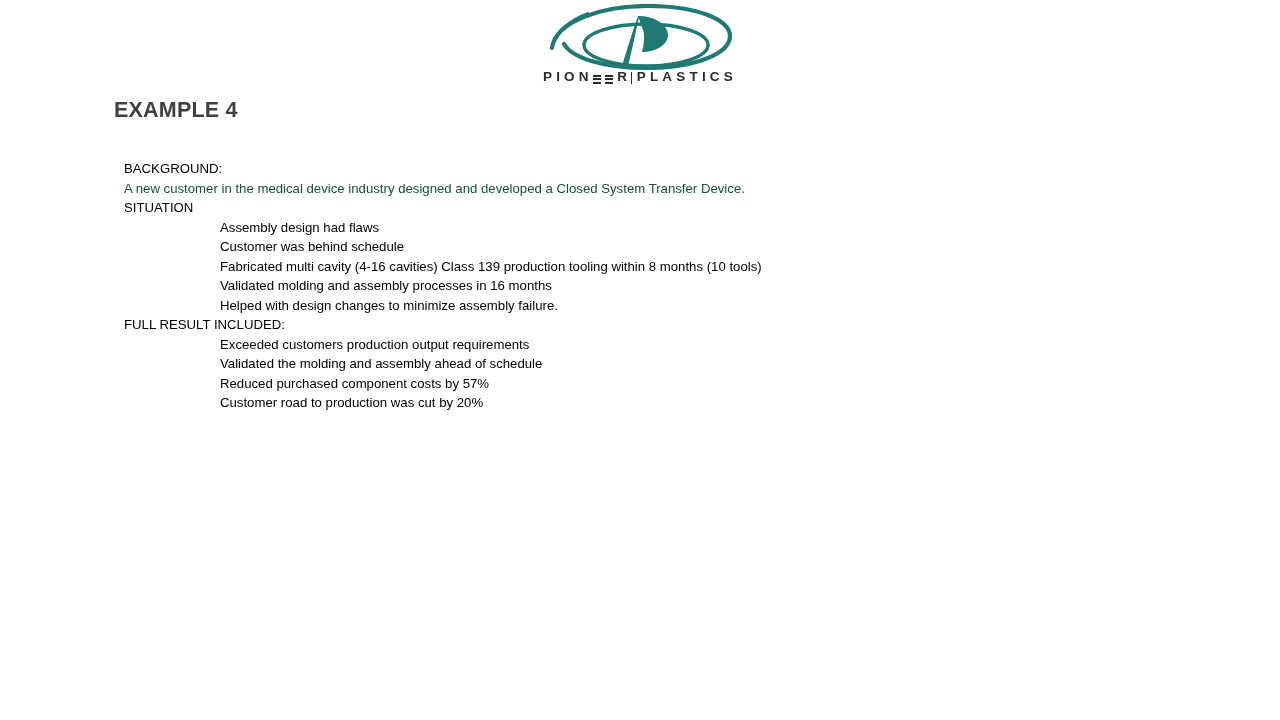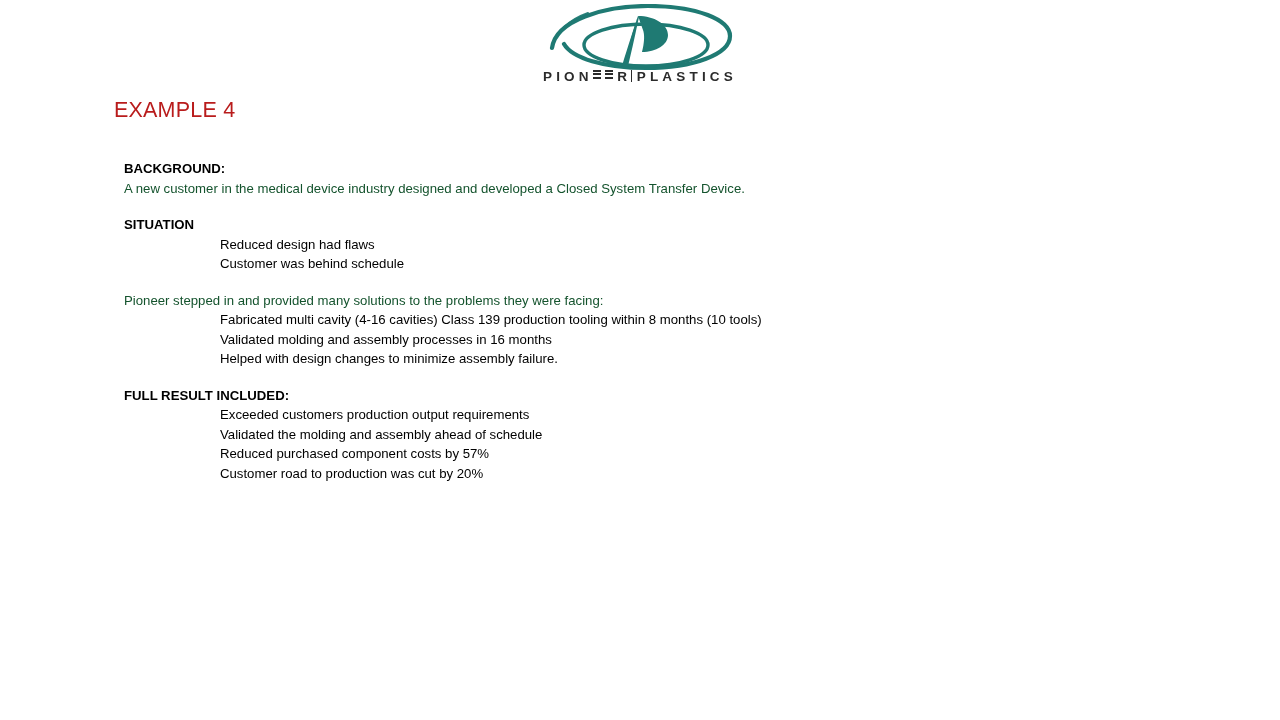--- a/index.html
+++ b/index.html
@@ -34,21 +34,21 @@
   }
   .logo-wordmark {
     margin-top: -2px;
     font-family: "Liberation Sans", sans-serif;
     font-size: 13.5px;
     font-weight: 700;
     letter-spacing: 4.2px;
     color: #2b2b2b;
     white-space: nowrap;
     display: flex;
-    align-items: flex-start;
+    align-items: flex-end;
     line-height: 1;
   }
   .wm-part { display: inline-block; }
   .wm-ee {
     display: inline-flex;
     flex-direction: column;
     justify-content: center;
     gap: 1.6px;
     margin-right: 4.2px;
     position: relative;
@@ -67,39 +67,39 @@
     background: #2b2b2b;
     margin: 0 4.2px 0 0px;
   }
 
   
   .slide-title {
     position: absolute;
     left: 114px;
     top: 98px;
     font-size: 21.5px;
-    font-weight: 400;
+    font-weight: 700;
     letter-spacing: 0.2px;
-    color: #b91c1c;
+    color: #404040;
     line-height: 1.2;
   }
 
   
   .body-block {
     position: absolute;
     left: 124px;
     top: 159px;
     width: 1060px;
   }
   .section { margin: 0; }
-  .section + .section { margin-top: 17px; }
+  .section + .section { }
 
   .sec-heading {
     font-size: 13.2px;
-    font-weight: 700;
+    font-weight: 400;
     line-height: 19.5px;
     color: #000000;
     white-space: nowrap;
   }
   .sec-lead {
     font-size: 13.2px;
     font-weight: 400;
     line-height: 19.5px;
     color: #14532d;
     white-space: nowrap;
@@ -158,27 +158,26 @@
 <div class="body-block">
 
   <div class="section">
     <div class="sec-heading">BACKGROUND:</div>
     <div class="sec-lead">A new customer in the medical device industry designed and developed a Closed System Transfer Device.</div>
   </div>
 
   <div class="section">
     <div class="sec-heading">SITUATION</div>
     <ul class="indent-list">
-      <li>Reduced design had flaws</li>
+      <li>Assembly design had flaws</li>
       <li>Customer was behind schedule</li>
     </ul>
   </div>
 
   <div class="section">
-    <div class="sec-lead">Pioneer stepped in and provided many solutions to the problems they were facing:</div>
     <ul class="indent-list">
       <li>Fabricated multi cavity (4-16 cavities) Class 139 production tooling within 8 months  (10 tools)</li>
       <li>Validated molding and assembly processes in 16 months</li>
       <li>Helped with design changes to minimize assembly failure.</li>
     </ul>
   </div>
 
   <div class="section">
     <div class="sec-heading">FULL RESULT INCLUDED:</div>
     <ul class="indent-list">

